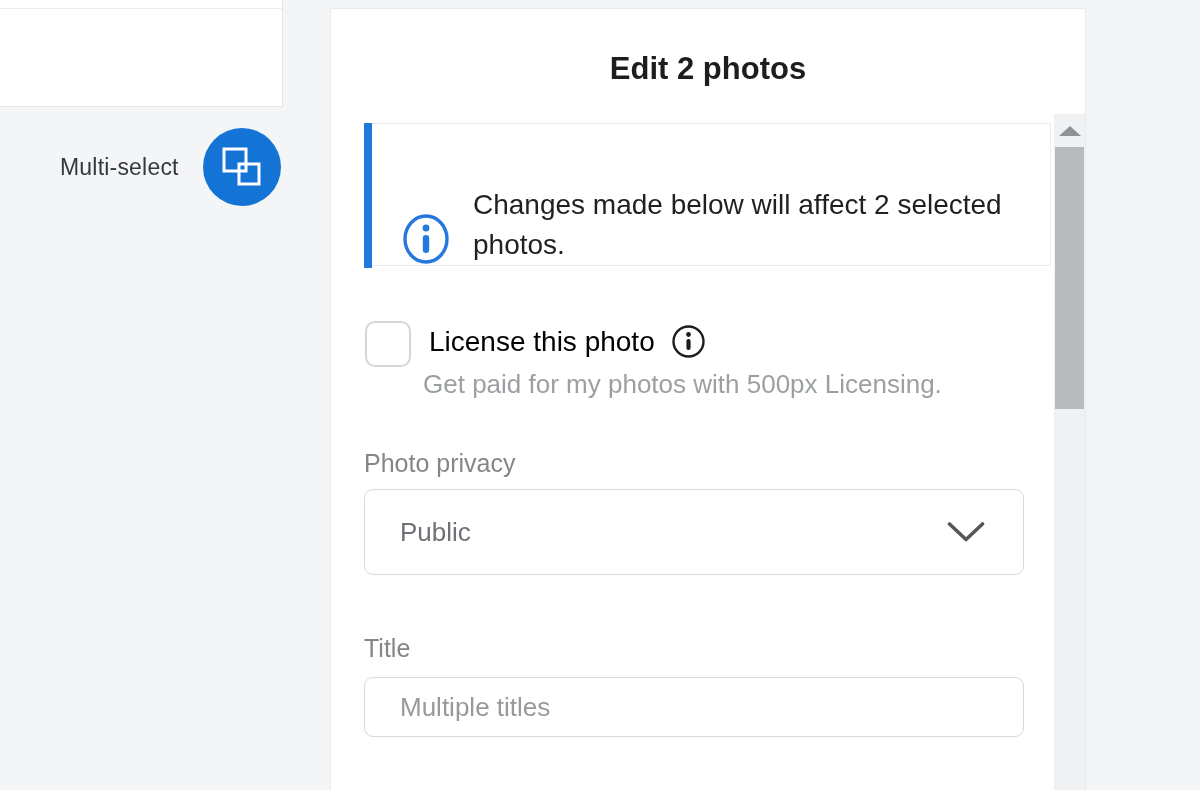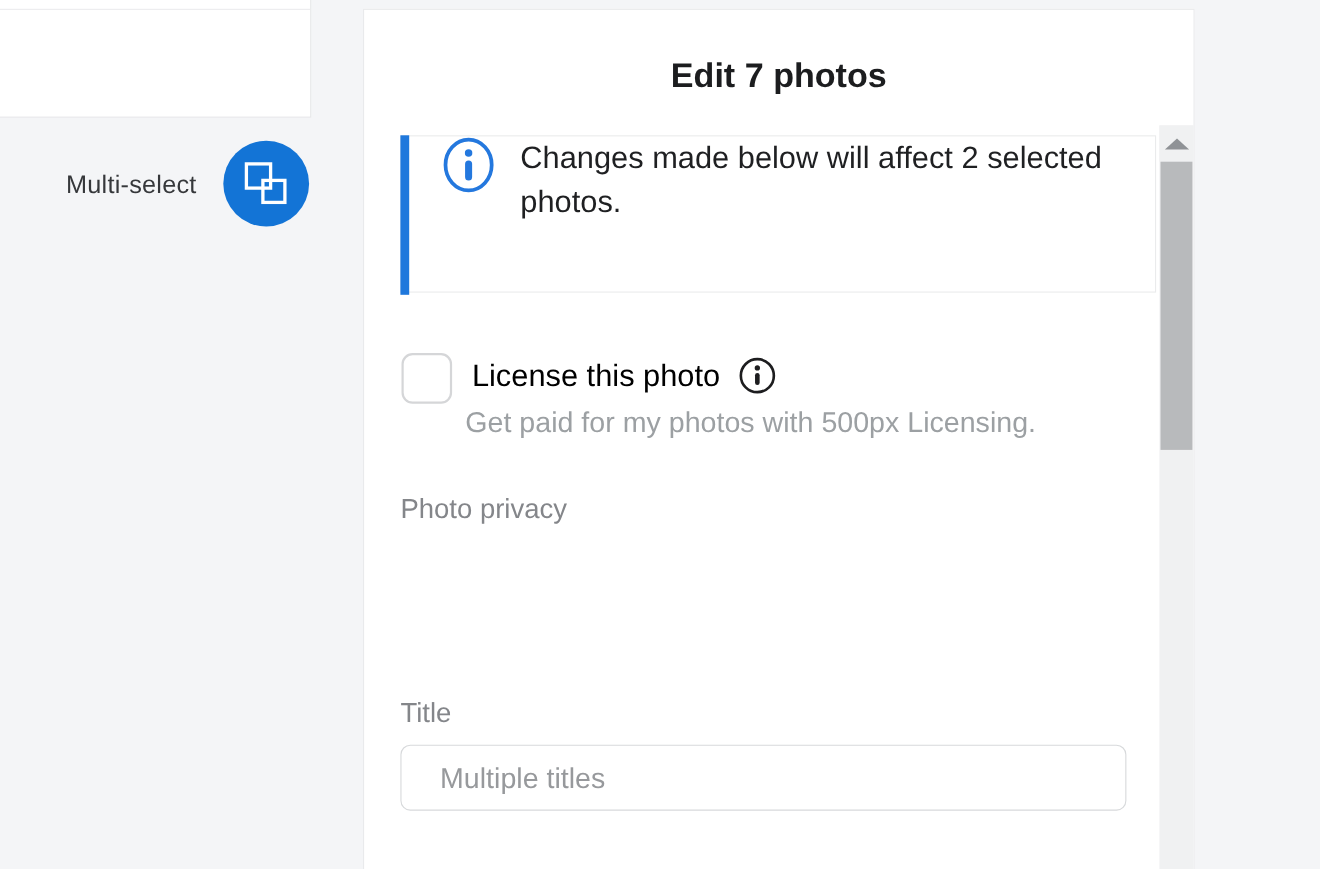--- a/index.html
+++ b/index.html
@@ -17,21 +17,21 @@
   
   .modal{position:absolute;left:330px;top:8px;width:756px;height:790px;background:#ffffff;
     border:1px solid #e9eaec;box-sizing:border-box;}
   .modal-title{position:absolute;left:0;top:42px;width:100%;text-align:center;
     font-size:31px;font-weight:700;color:#1c1d1f;}
 
   
   .banner{position:absolute;left:33px;top:114px;width:687px;height:143px;background:#ffffff;
     border:1px solid #eaebec;box-sizing:border-box;}
   .banner-bar{position:absolute;left:-1px;top:-1px;width:8px;height:145px;}
-  .banner-inner{position:absolute;left:36px;top:0;height:100%;display:flex;align-items:flex-start;}
+  .banner-inner{position:absolute;left:36px;top:0;height:100%;display:flex;align-items:flex-end;}
   .banner-icon{flex:0 0 auto;margin-right:22px;}
   .banner-text{font-size:28px;line-height:40px;color:#1f2022;width:545px;}
 
   
   .checkbox{position:absolute;left:34px;top:312px;width:46px;height:46px;background:#fff;
     border:2px solid #d5d6d8;border-radius:10px;box-sizing:border-box;cursor:pointer;}
   .license-label-row{position:absolute;left:98px;top:315px;display:flex;align-items:center;}
   .license-label{font-size:28px;color:#000000;margin-right:16px;}
   .license-desc{position:absolute;left:92px;top:360px;font-size:26px;color:#9ca0a3;}
 
@@ -75,21 +75,21 @@
     <span style="display:flex;">
       <svg width="42" height="42" viewBox="0 0 42 42">
         <rect x="3" y="3" width="22" height="22" fill="none" stroke="#ffffff" stroke-width="3"></rect>
         <rect x="18" y="18" width="20" height="20" fill="none" stroke="#ffffff" stroke-width="3"></rect>
       </svg>
     </span>
   </button>
 
   <div class="modal">
 
-    <div class="modal-title">Edit 7 photos</div>
+    <div class="modal-title">Edit 2 photos</div>
 
     <div class="banner">
       <div class="banner-bar" style="background:#1f78dc;"></div>
       <div class="banner-inner">
         <span class="banner-icon" style="display:flex;">
           <svg width="50" height="52" viewBox="0 0 50 52">
             <ellipse cx="25" cy="26" rx="21" ry="23" fill="none" stroke="#2478de" stroke-width="3.4"></ellipse>
             <circle cx="25" cy="15" r="3.4" fill="#2478de"></circle>
             <rect x="21.8" y="22" width="6.4" height="18" rx="3.2" fill="#2478de"></rect>
           </svg>
@@ -105,20 +105,28 @@
         <svg width="35" height="35" viewBox="0 0 35 35">
           <circle cx="17.5" cy="17.5" r="15" fill="none" stroke="#1d1d1f" stroke-width="2.4"></circle>
           <circle cx="17.5" cy="10.5" r="2.4" fill="#1d1d1f"></circle>
           <rect x="15.4" y="15" width="4.2" height="11" rx="2.1" fill="#1d1d1f"></rect>
         </svg>
       </span>
     </div>
     <div class="license-desc">Get paid for my photos with 500px Licensing.</div>
 
     <div class="field-label privacy-label">Photo privacy</div>
+    <div class="select" role="button">
+      <span class="select-value">Public</span>
+      <span class="select-chevron">
+        <svg width="38" height="22" viewBox="0 0 38 22">
+          <path d="M2.5 3 L19 18.5 L35.5 3" fill="none" stroke="#54575c" stroke-width="3.6" stroke-linecap="round" stroke-linejoin="round"></path>
+        </svg>
+      </span>
+    </div>
 
     <div class="field-label title-label">Title</div>
     <input class="text-input" type="text" value="" placeholder="Multiple titles" style="">
 
     <div class="scrollbar">
       <button class="scroll-up">
         <span class="scroll-up-arrow"></span>
       </button>
       <div class="scroll-thumb"></div>
     </div>

